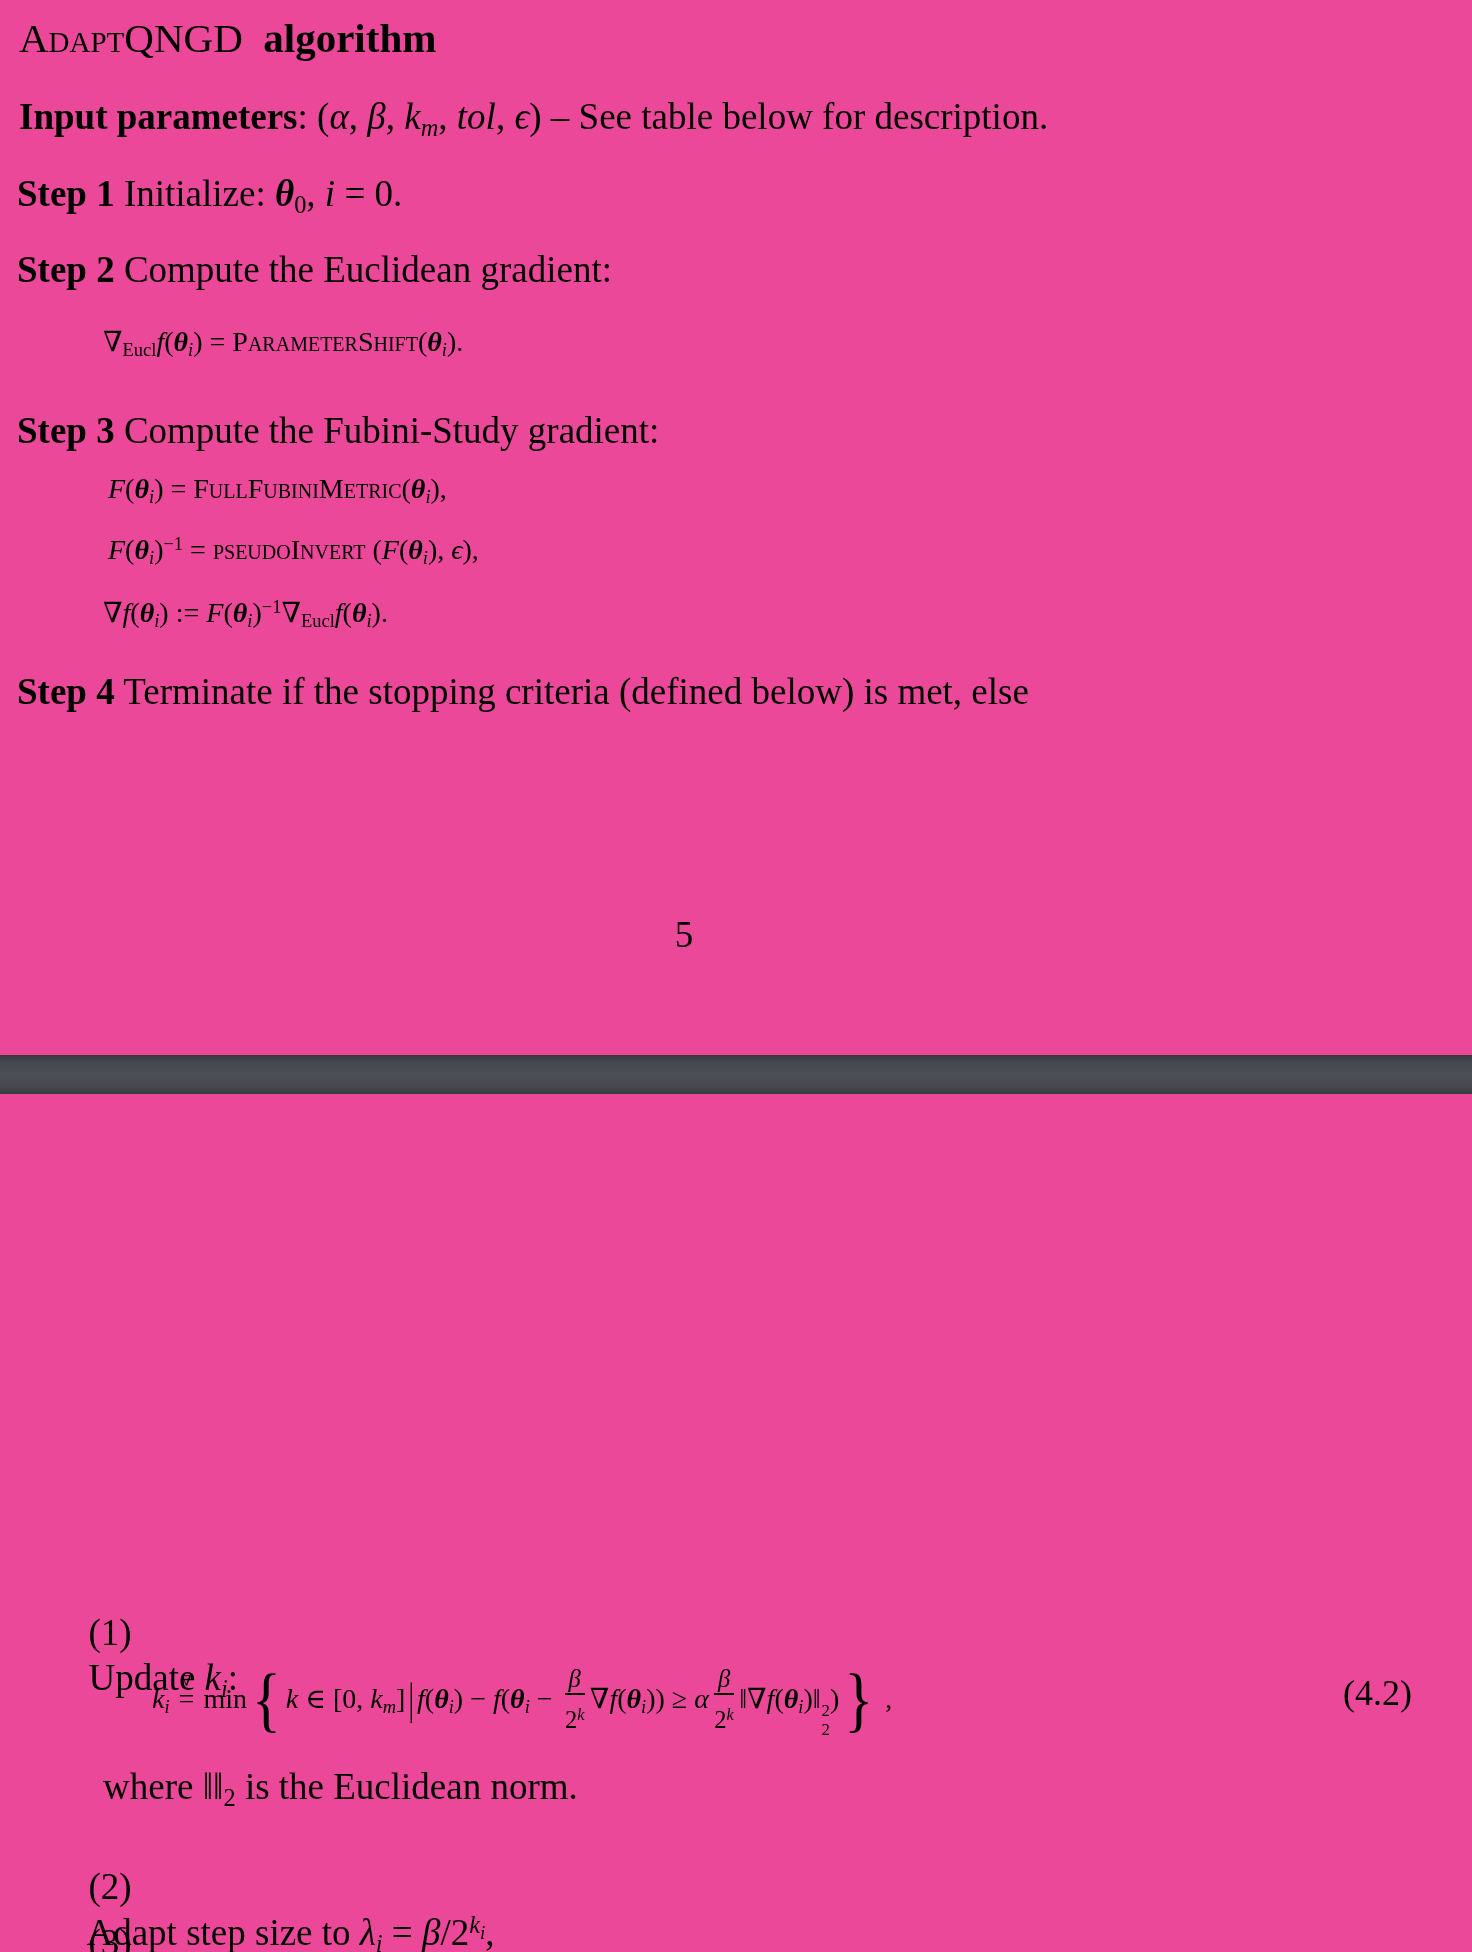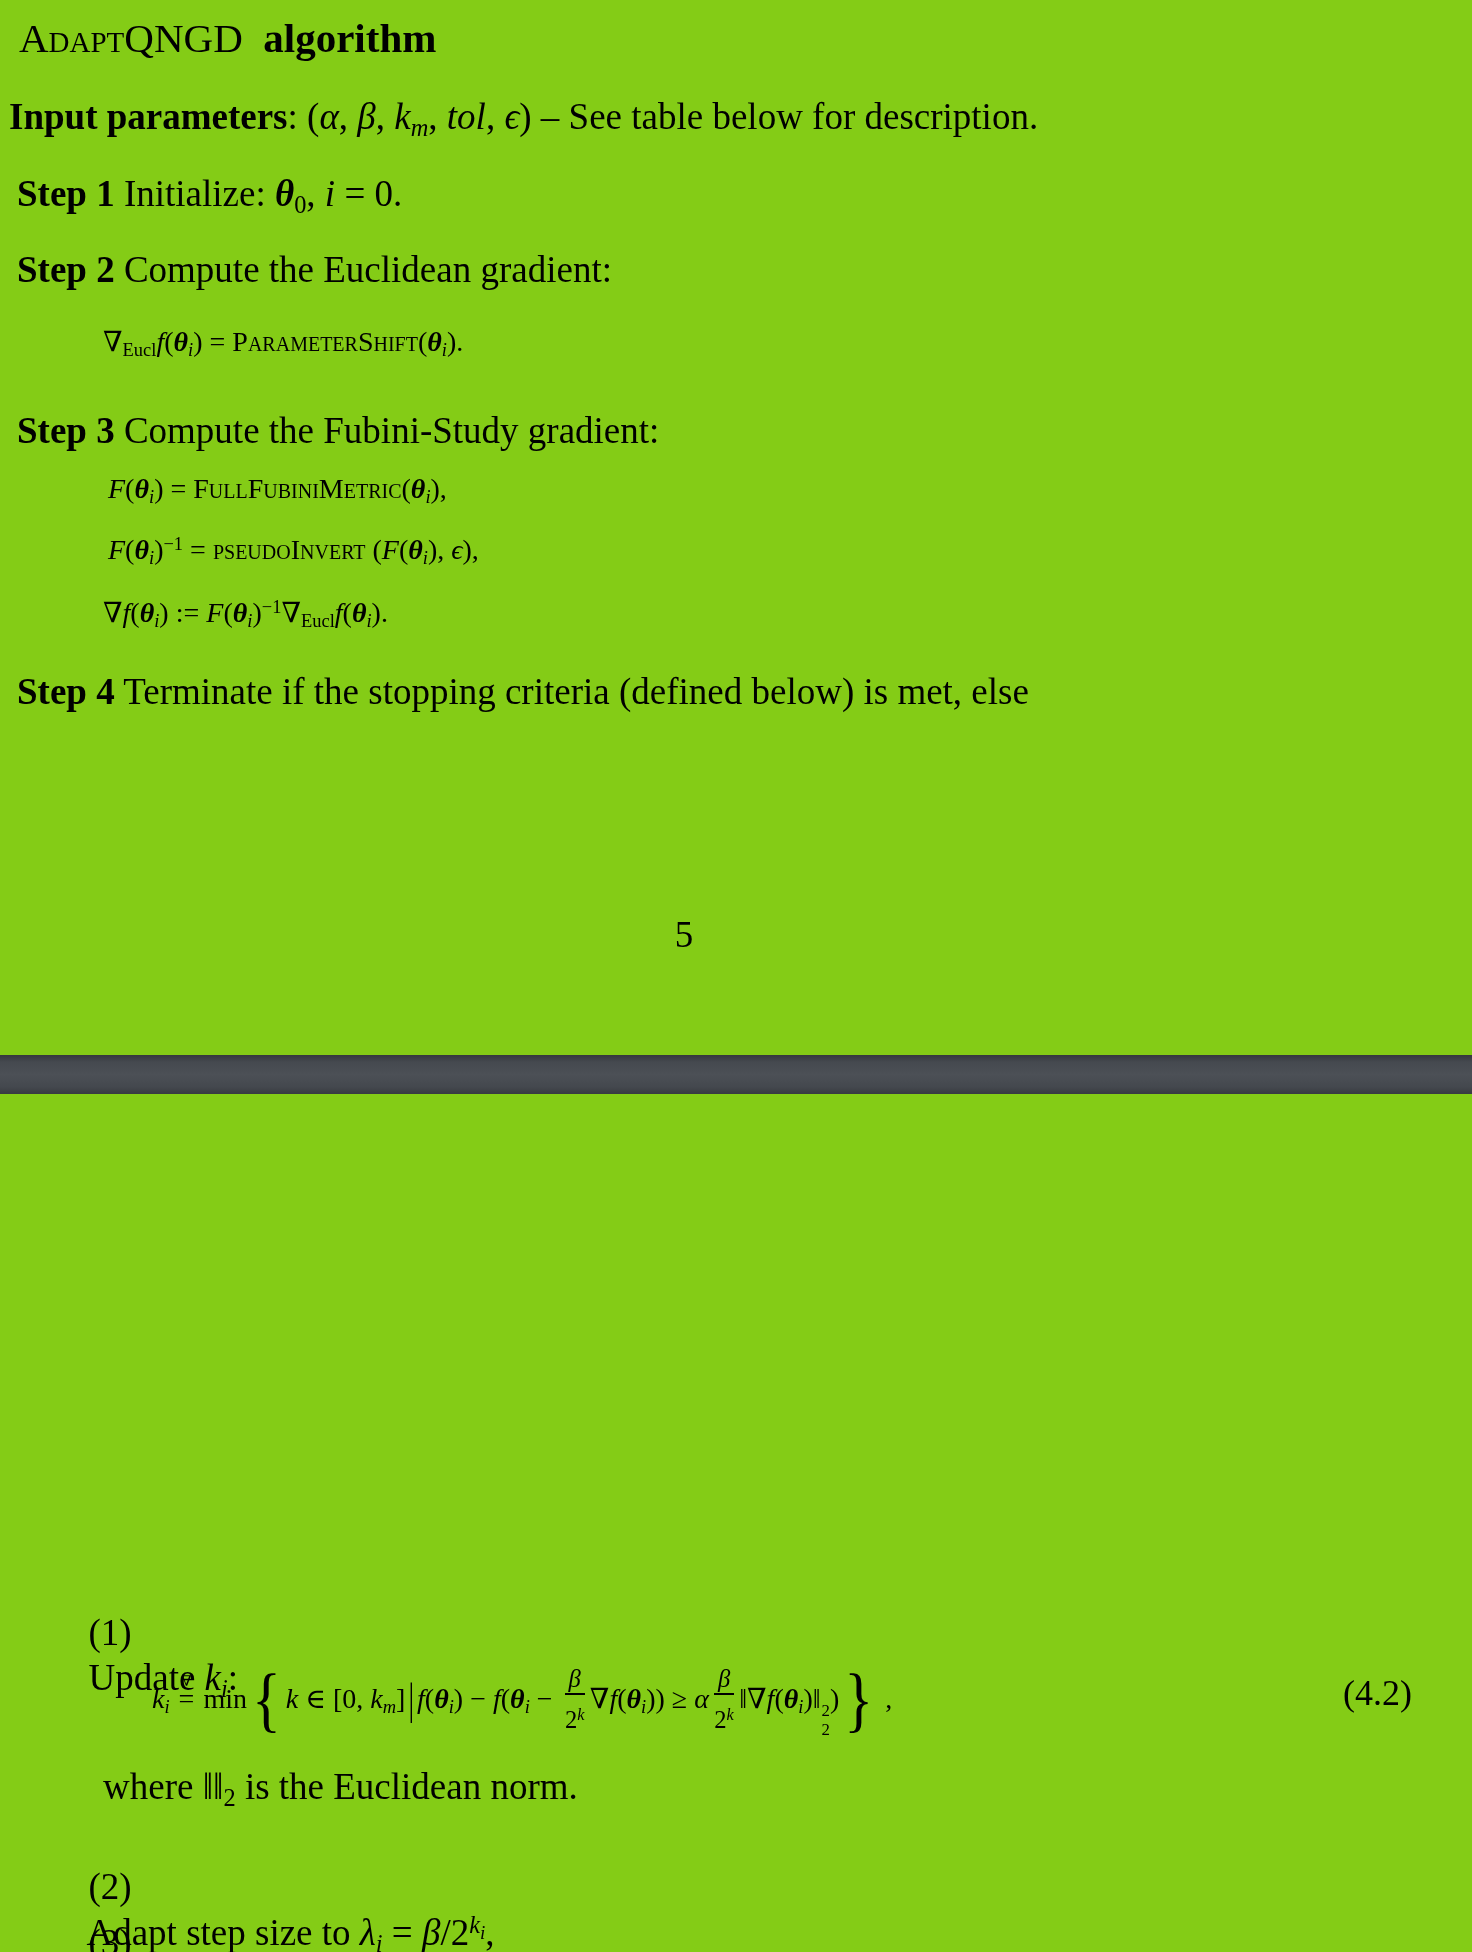--- a/index.html
+++ b/index.html
@@ -1,20 +1,20 @@
 <!DOCTYPE html>
 <html><head>
 <meta charset="utf-8">
 <style>
   html, body { margin: 0; padding: 0; background: #ffffff; }
   #viewport {
     position: relative;
     width: 1472px;
     height: 1952px;
-    background: #84cc16;
+    background: #ec4899;
     color: #000000;
     font-family: "Liberation Serif", "DejaVu Serif", serif;
     overflow: hidden;
   }
   .line {
     position: absolute;
     white-space: pre;
     font-size: 37px;
     line-height: 1.2;
   }
@@ -91,21 +91,21 @@
   #eq42-number { position: absolute; top: 1672px; left: 1343px; font-size: 36px; }
 </style>
 </head>
 <body>
 
 <div id="viewport">
 
   <div>
     <div class="line title-line" style="top:14px; left:19px;"><span class="sc">Adapt</span><span>QNGD</span><span>  </span><span class="b">algorithm</span></div>
 
-    <div class="line" style="top:95px; left:9px;"><span class="b">Input parameters</span><span>: (</span><span class="i">α</span><span>, </span><span class="i">β</span><span>, </span><span class="i">k</span><span class="sub i">m</span><span>, </span><span class="i">tol</span><span>, </span><span class="i">ϵ</span><span>) – See table below for description.</span></div>
+    <div class="line" style="top:95px; left:19px;"><span class="b">Input parameters</span><span>: (</span><span class="i">α</span><span>, </span><span class="i">β</span><span>, </span><span class="i">k</span><span class="sub i">m</span><span>, </span><span class="i">tol</span><span>, </span><span class="i">ϵ</span><span>) – See table below for description.</span></div>
 
     <div class="line" style="top:172px; left:17px;"><span class="b">Step 1</span><span> Initialize: </span><span class="bi">θ</span><span class="sub">0</span><span>, </span><span class="i">i</span><span> = 0.</span></div>
 
     <div class="line" style="top:248px; left:17px;"><span class="b">Step 2</span><span> Compute the Euclidean gradient:</span></div>
 
     <div class="line eqline" style="top:325px; left:103px;"><span>∇</span><span class="sub">Eucl</span><span class="i">f</span><span>(</span><span class="bi">θ</span><span class="sub i">i</span><span>) = </span><span class="sc">ParameterShift</span><span>(</span><span class="bi">θ</span><span class="sub i">i</span><span>).</span></div>
 
     <div class="line" style="top:401px; left:17px;margin-top:8px;"><span class="b">Step 3</span><span> Compute the Fubini-Study gradient:</span></div>
 
     <div class="line eqline" style="top:472px; left:108px;"><span class="i">F</span><span>(</span><span class="bi">θ</span><span class="sub i">i</span><span>) = </span><span class="sc">FullFubiniMetric</span><span>(</span><span class="bi">θ</span><span class="sub i">i</span><span>),</span></div>

